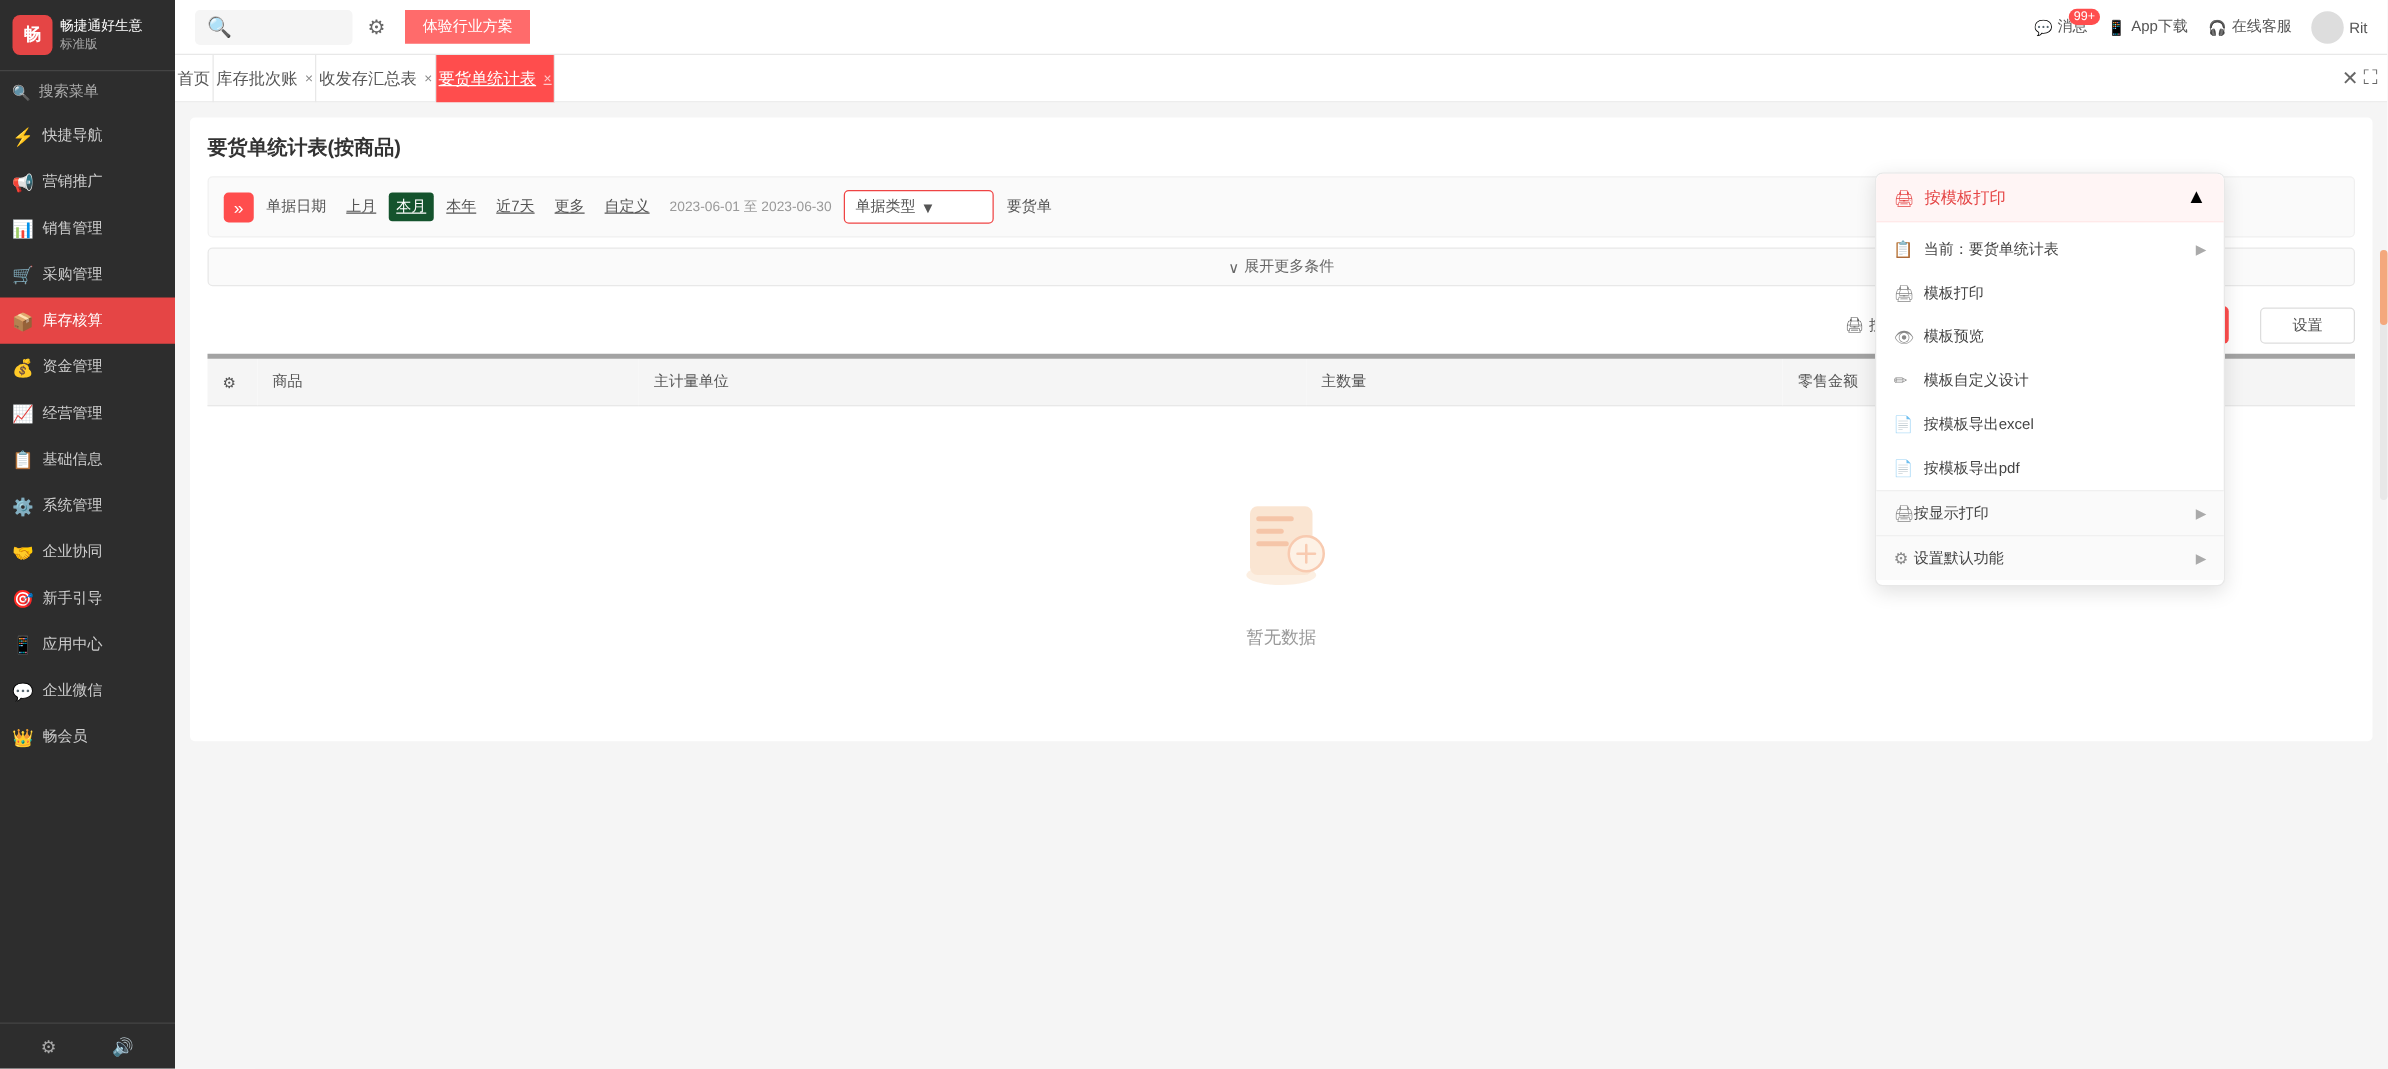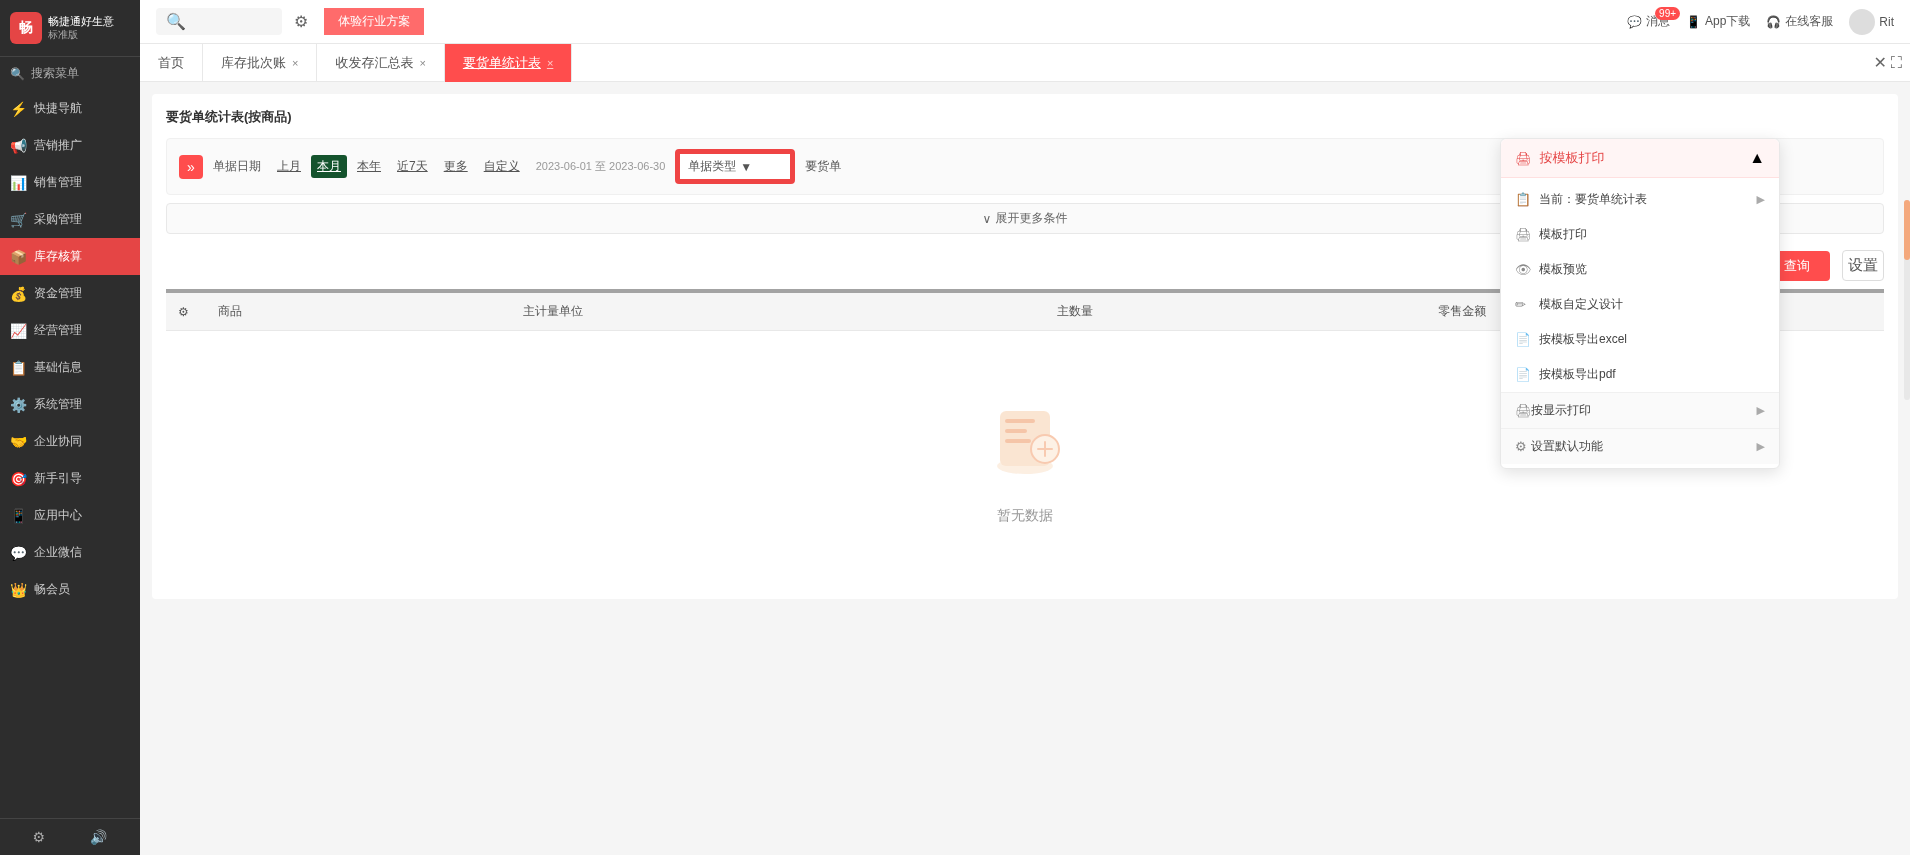--- a/index.html
+++ b/index.html
@@ -153,21 +153,21 @@
       display: flex;
       align-items: center;
       background: #fff;
       border-bottom: 1px solid #e8e8e8;
       padding: 0;
       height: 38px;
     }
     .tab-item {
       display: flex;
       align-items: center;
-      padding: 0 18px;
+      padding: 0 2px;
       height: 38px;
       font-size: 13px;
       color: #555;
       cursor: pointer;
       border-right: 1px solid #e8e8e8;
       gap: 6px;
       white-space: nowrap;
     }
     .tab-item.active { background: #ff4d4d; color: #fff; text-decoration: underline; }
     .tab-close { font-size: 11px; cursor: pointer; opacity: 0.7; }
@@ -189,21 +189,21 @@
     }
 
     .page-inner {
       background: #fff;
       margin: 12px;
       border-radius: 4px;
       padding: 14px;
     }
 
     .page-title {
-      font-size: 13px;
+      font-size: 16px;
       font-weight: bold;
       color: #333;
       margin-bottom: 12px;
     }
 
     
     .filter-bar {
       display: flex;
       align-items: center;
       gap: 10px;
@@ -241,21 +241,21 @@
     .date-btn.active {
       background: #14532d;
       color: #fff;
       border-radius: 3px;
     }
     .date-range-text { font-size: 11px; color: #999; }
 
     .filter-select {
       display: flex;
       align-items: center;
-      border: 5px solid #ef4444;
+      border: 1px solid #ef4444;
       border-radius: 4px;
       padding: 4px 8px;
       font-size: 12px;
       color: #555;
       background: #fff;
       cursor: pointer;
       gap: 4px;
       min-width: 120px;
     }
 
@@ -310,24 +310,25 @@
       border: none;
       border-radius: 4px;
       padding: 6px 20px;
       font-size: 13px;
       cursor: pointer;
     }
     .btn-setting {
       background: none;
       border: 1px solid #ddd;
       border-radius: 4px;
-      padding: 5px 5px;
-      font-size: 15px;
+      padding: 5px 25px;
+      font-size: 12px;
       color: #555;
       cursor: pointer;
+      margin-left: 13px;
     }
 
     
     .data-table {
       width: 100%;
       border-collapse: collapse;
       font-size: 12px;
     }
     .data-table th {
       background: #f5f5f5;

